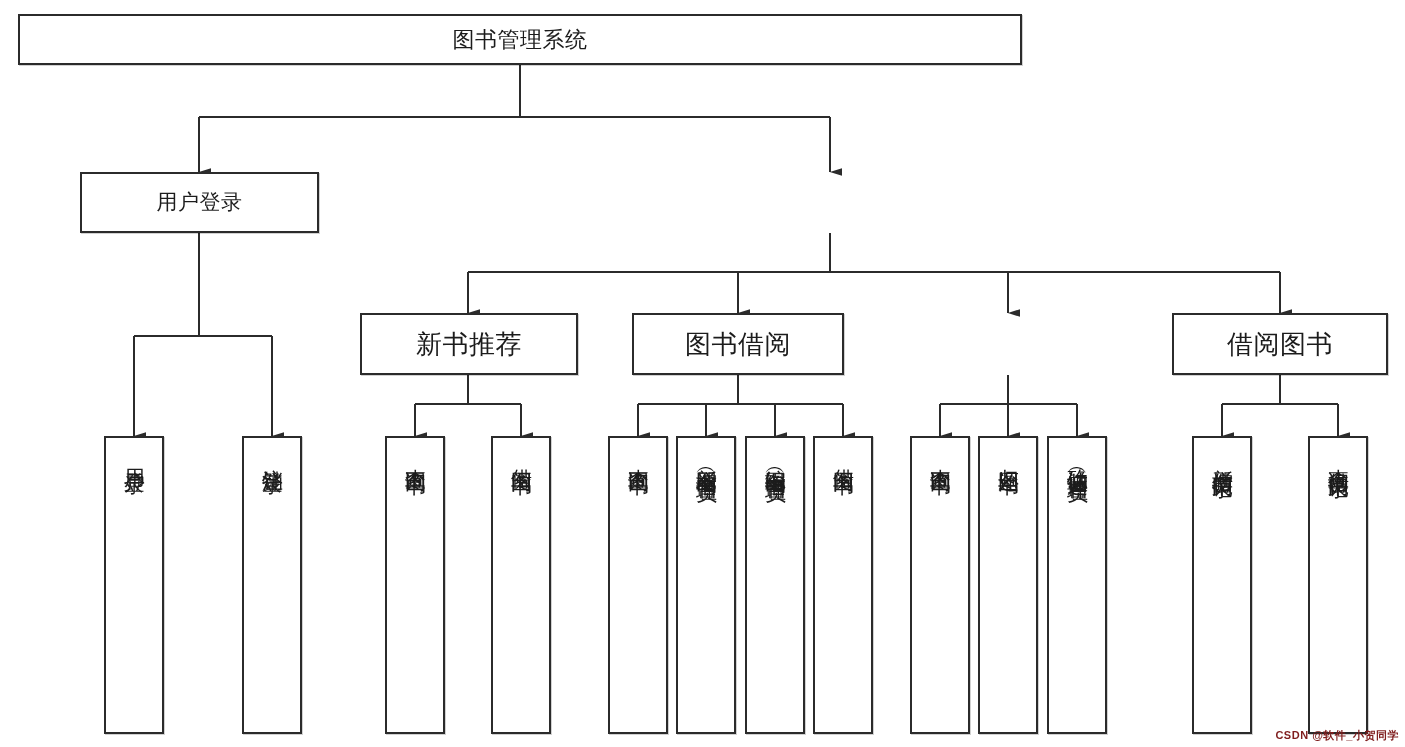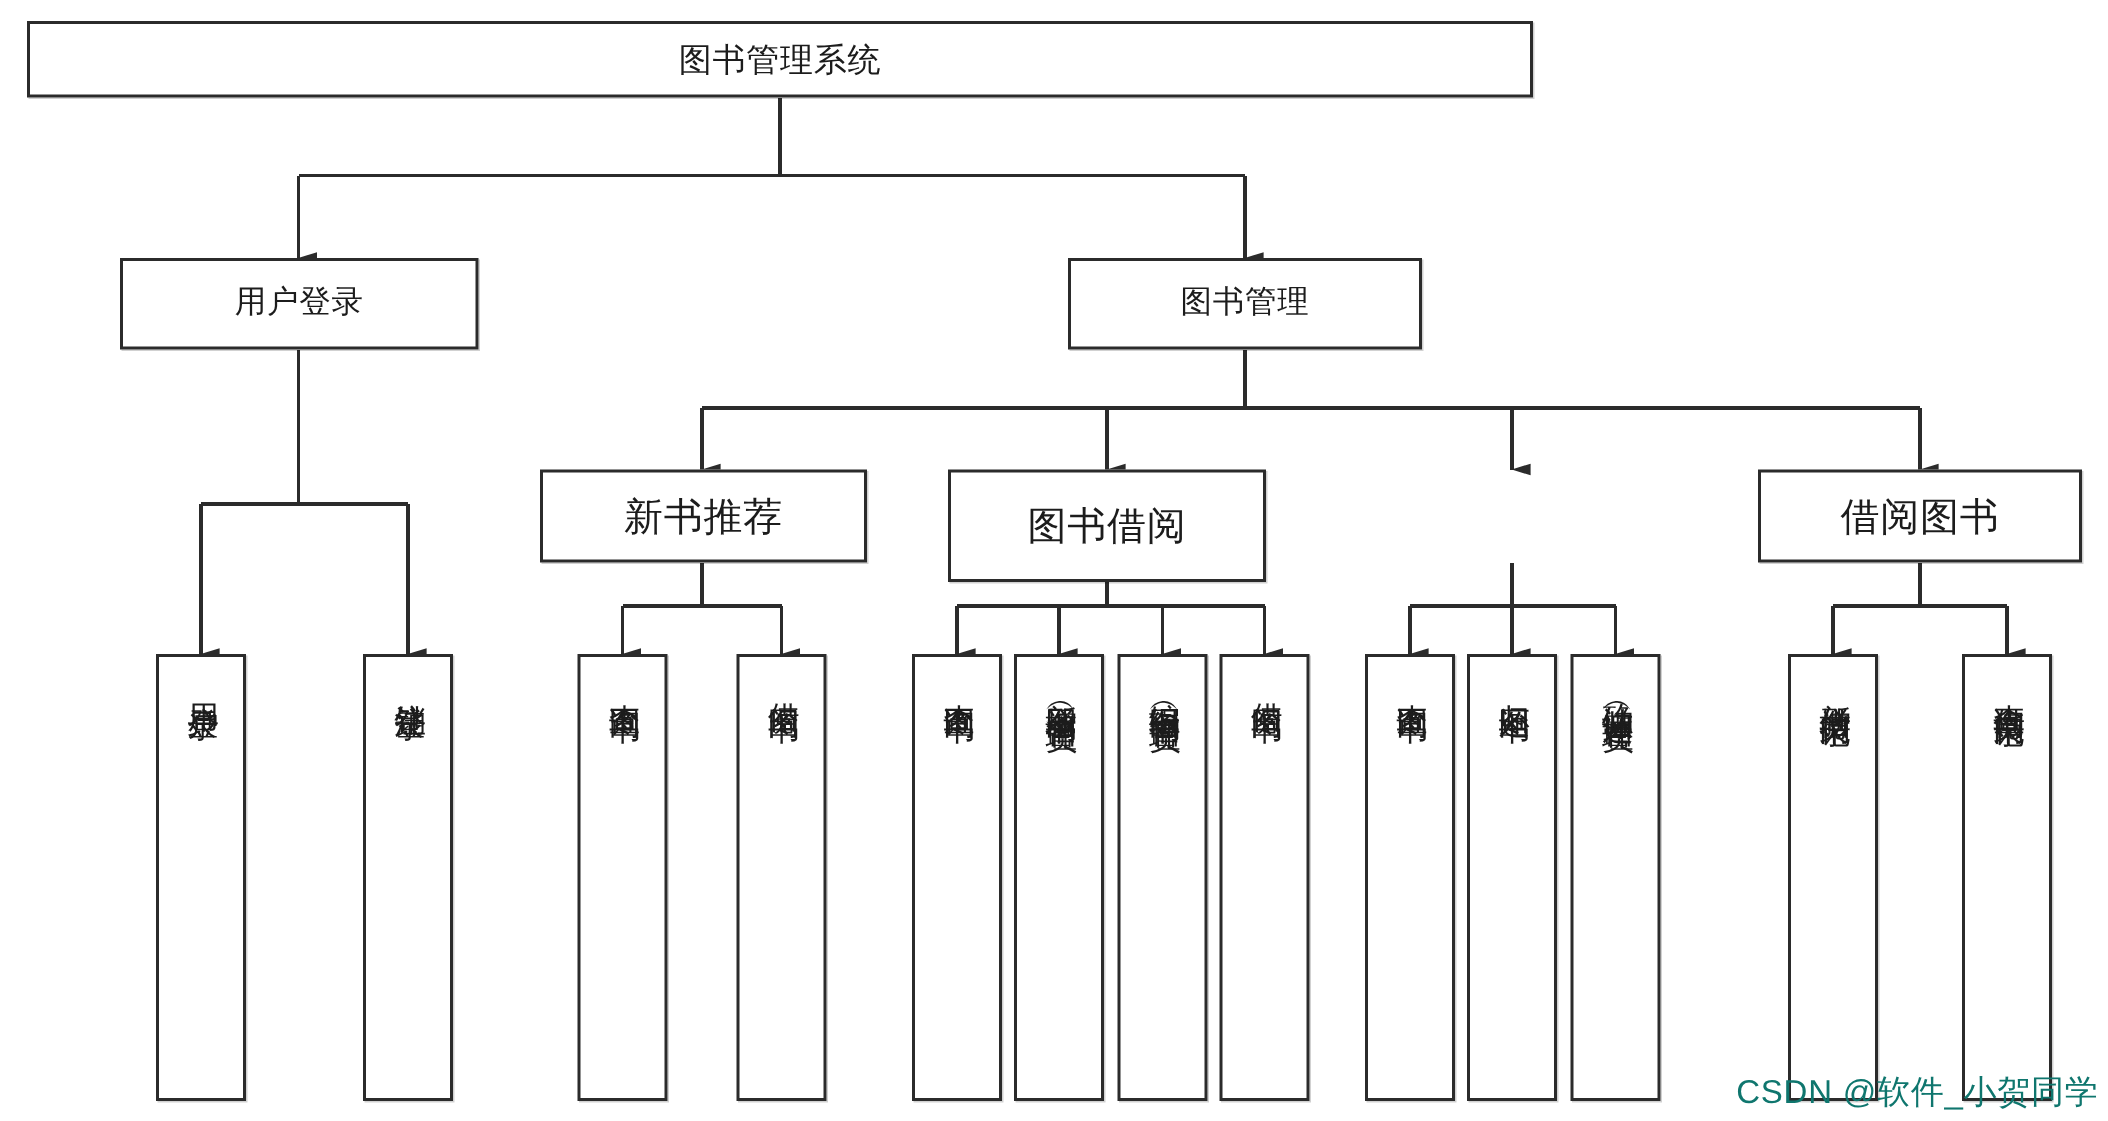--- a/index.html
+++ b/index.html
@@ -61,25 +61,26 @@
     line-height: 1.28;
     letter-spacing: 2px;
     white-space: normal;
     max-height: 276px;
   }
   .node.leaf.tall .label { max-height: 280px; }
   #watermark {
     position: absolute;
     right: 6px;
     bottom: 4px;
-    font-size: 22px;
-    color: #0f766e;
+    font-size: 11px;
+    color: #7f1d1d;
     letter-spacing: 0.5px;
     white-space: nowrap;
     user-select: none;
+    font-weight: bold;
   }
 </style>
 </head>
 <body>
 
 <div id="diagram-root">
 
   <svg id="edges-layer" width="1405" height="747" viewBox="0 0 1405 747" xmlns="http://www.w3.org/2000/svg">
     <defs>
       <marker id="arrow" markerWidth="9" markerHeight="13" refX="4.5" refY="12.4" orient="auto" markerUnits="userSpaceOnUse">
@@ -130,28 +131,25 @@
     </g>
   </svg>
 
   <div class="node root" style="left:18px; top:14px; width:1004px; height:51px;">
     <span class="label">图书管理系统</span>
   </div>
 
   <div class="node lvl2" style="left:80px; top:172px; width:239px; height:61px;">
     <span class="label">用户登录</span>
   </div>
-  <div class="node lvl2" style="left:712px; top:172px; width:236px; height:61px;">
-    <span class="label">图书管理</span>
-  </div>
 
   <div class="node lvl3" style="left:360px; top:313px; width:218px; height:62px;">
     <span class="label">新书推荐</span>
   </div>
-  <div class="node lvl3" style="left:632px; top:313px; width:212px; height:75px;">
+  <div class="node lvl3" style="left:632px; top:313px; width:212px; height:62px;">
     <span class="label">图书借阅</span>
   </div>
   <div class="node lvl3" style="left:1172px; top:313px; width:216px; height:62px;">
     <span class="label">借阅图书</span>
   </div>
 
   <div class="node leaf" style="left:104px; top:436px; width:60px; height:298px;">
     <span class="label">用户登录</span>
   </div>
   <div class="node leaf" style="left:242px; top:436px; width:60px; height:298px;">

